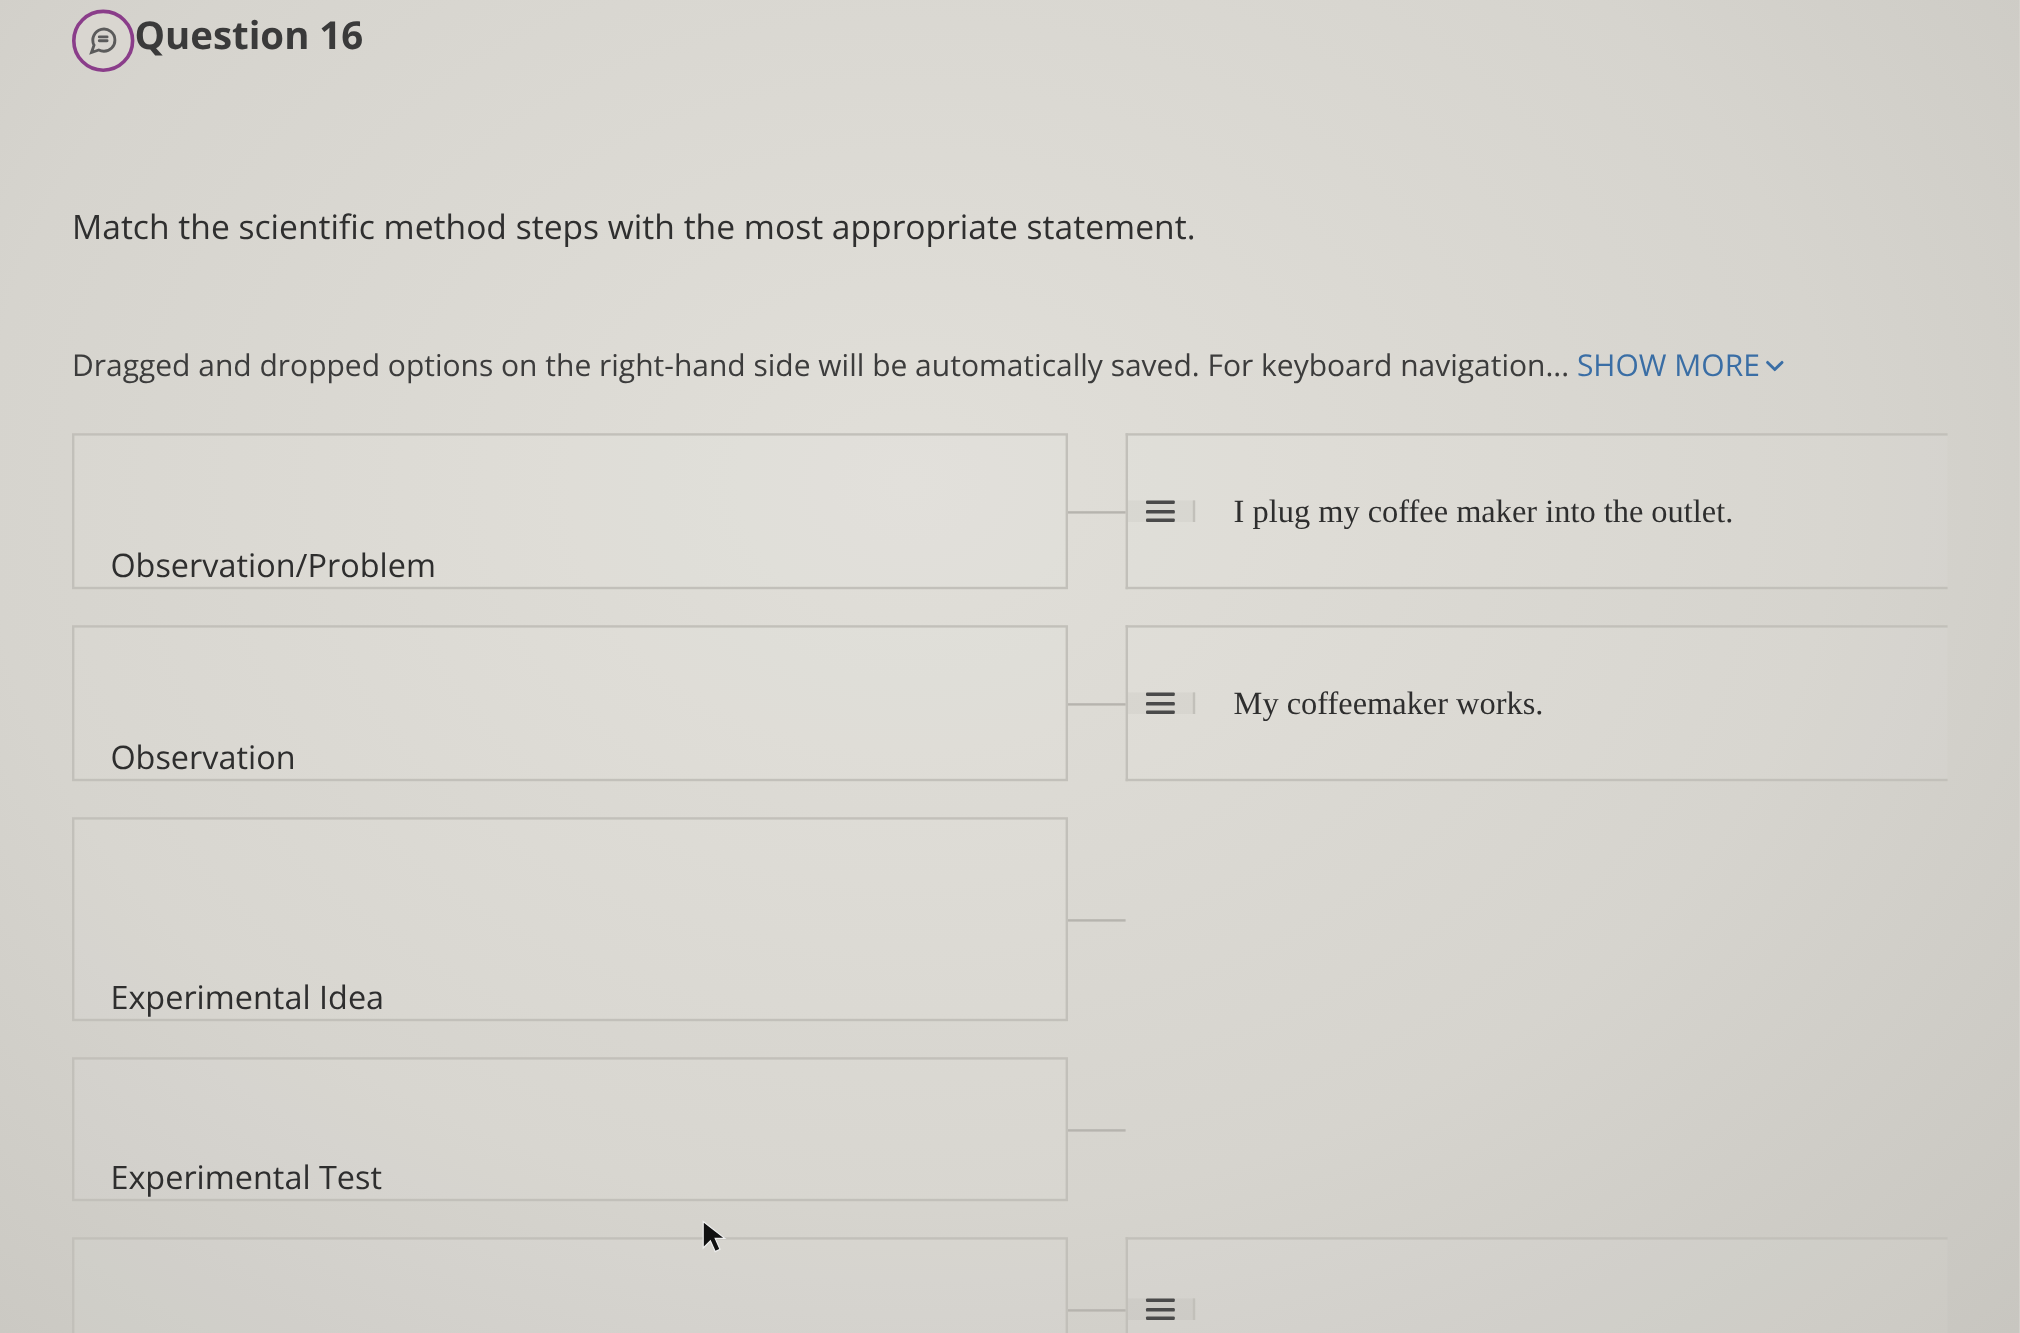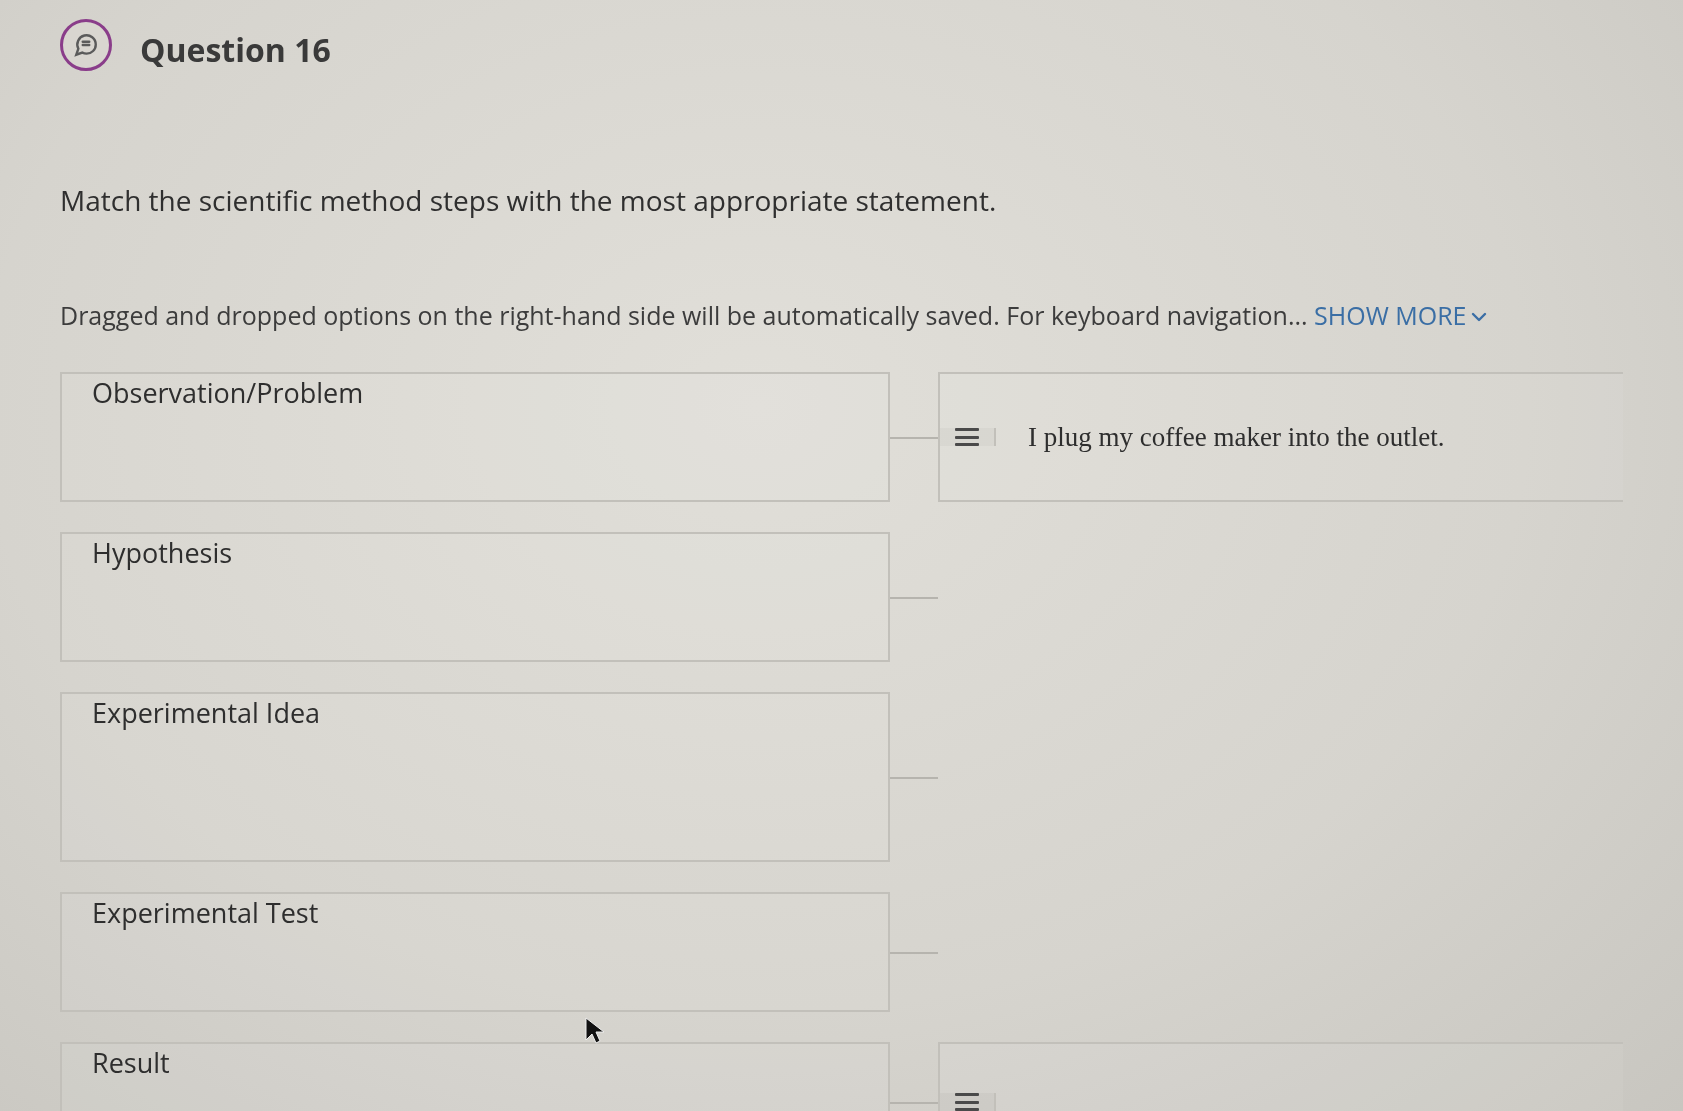--- a/index.html
+++ b/index.html
@@ -19,23 +19,22 @@
   .page {
     padding: 0 60px 0 60px;
     
     background: radial-gradient(ellipse 1400px 1100px at 45% 35%, #e1dfd9 0%, #d6d4ce 55%, #c5c3bd 100%);
     min-height: 1111px;
   }
 
   
   .qheader {
     display: flex;
-    align-items: flex-end;
-    gap: 28px;
-    padding-top: 19px;
+    align-items: flex-start;
+    padding-top: 8px;
   }
   .qicon {
     width: 52px; height: 52px;
     border-radius: 50%;
     border: 3px solid #8a3d8a;
     background: #d9d6d0;
     display: flex;
     align-items: center;
     justify-content: center;
     color: #5b5b5b;
@@ -85,21 +84,21 @@
     height: 130px;
   }
   .match-row.tall { height: 170px; }
   .match-row.short { height: 120px; }
 
   .left-box {
     width: 830px;
     border: 2px solid #c2c0ba;
     background: rgba(255,255,255,0.06);
     display: flex;
-    align-items: flex-start;
+    align-items: flex-end;
     padding: 0 30px;
     font-size: 27px;
     color: #2e2e2e;
     font-weight: 500;
   }
 
   .connector {
     width: 48px;
     display: flex;
     align-items: center;
@@ -207,23 +206,33 @@
               <span></span>
               <span></span>
             </div>
         </div>
         <div class="right-text">I plug my coffee maker into the outlet.</div>
       </div>
     </div>
 
     <div class="match-row">
       <div class="left-box">
-        <span>Hypothesis</span>
-      </div>
-      <div class="connector"></div>
+        <span>Observation</span>
+      </div>
+      <div class="connector"></div>
+      <div class="right-box">
+        <div class="drag-handle">
+          <div class="hamburger">
+              <span></span>
+              <span></span>
+              <span></span>
+            </div>
+        </div>
+        <div class="right-text">My coffeemaker works.</div>
+      </div>
     </div>
 
     <div class="match-row tall">
       <div class="left-box">
         <span>Experimental Idea</span>
       </div>
       <div class="connector"></div>
     </div>
 
     <div class="match-row short">

